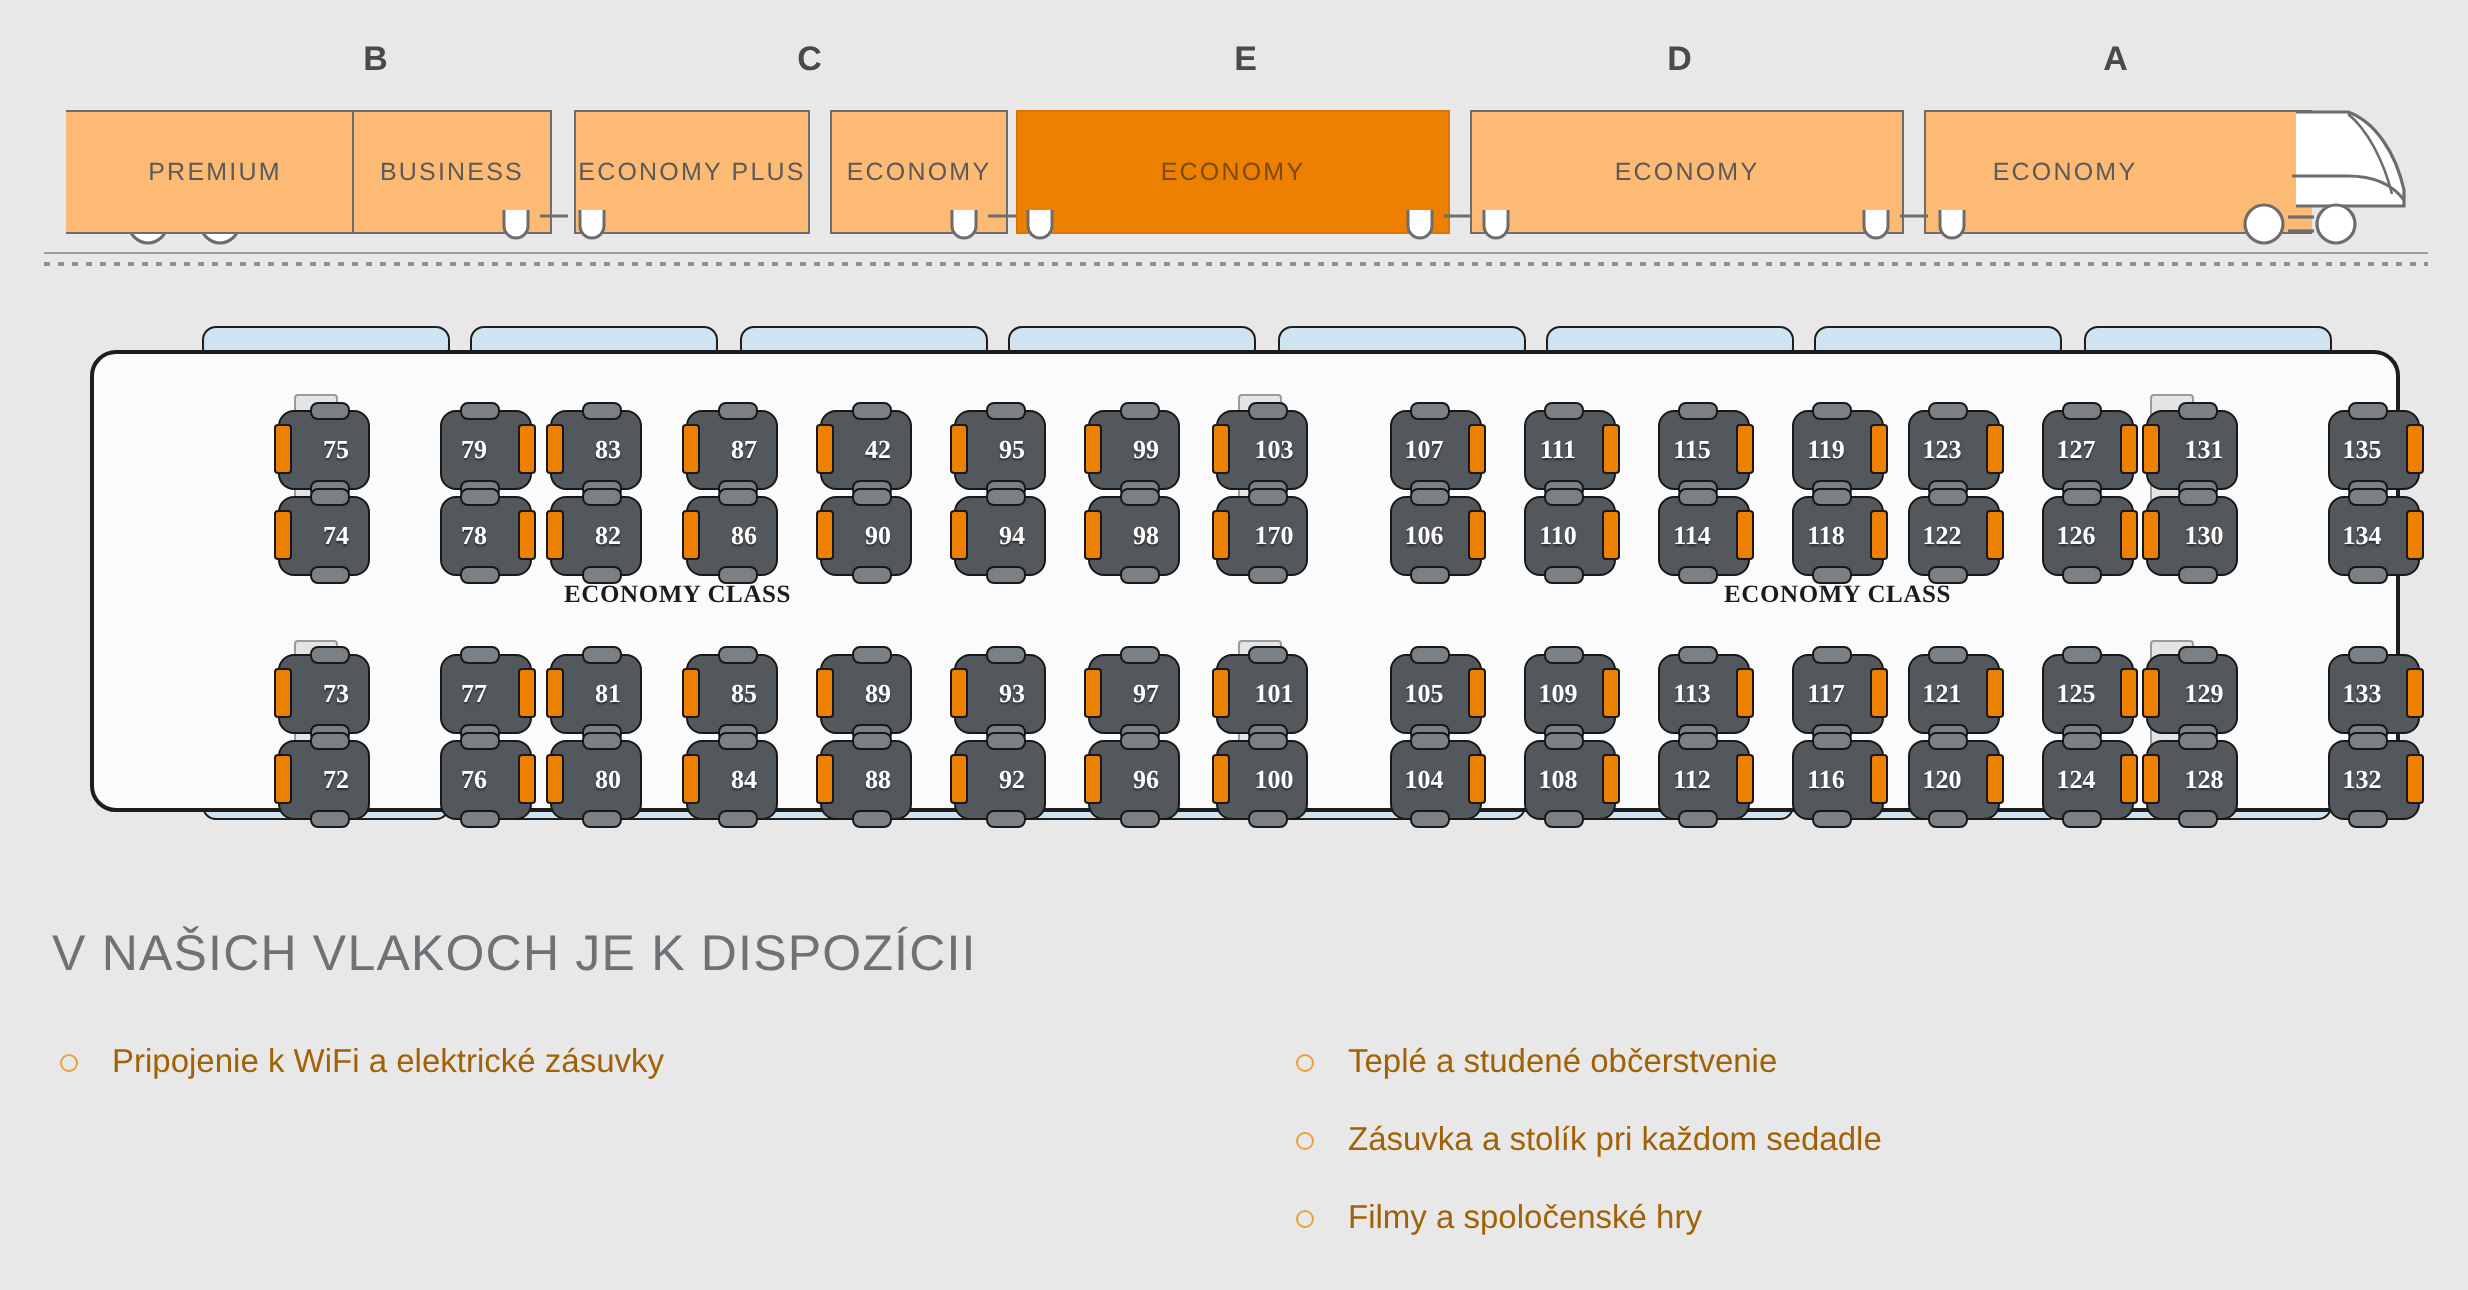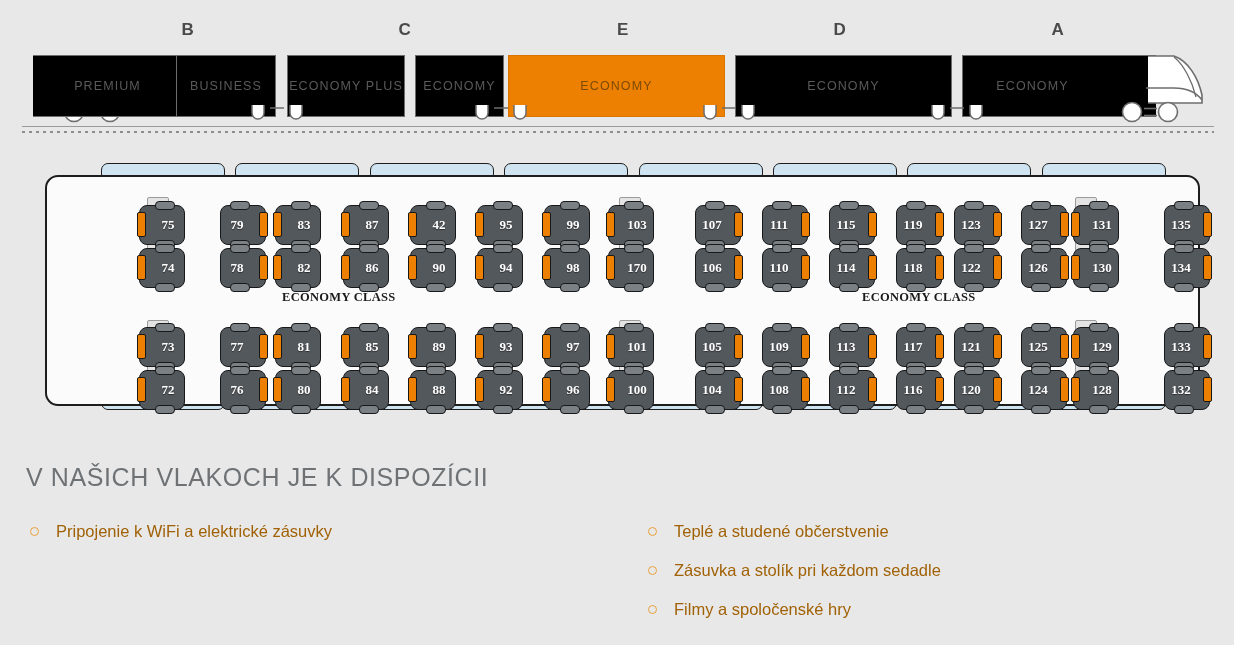--- a/index.html
+++ b/index.html
@@ -16,21 +16,21 @@
   #train-selector { position:absolute; left:0; top:0; width:1234px; height:140px; }
 
   .car-label {
     position:absolute; top:20px;
     font-size:17px; font-weight:bold; color:#4a4a4a;
     text-align:center; letter-spacing:.5px;
   }
 
   .car {
     position:absolute; top:55px; height:62px;
-    background:#000000; border:1.4px solid #6d6d6d;
+    background:#fdba74; border:1.4px solid #6d6d6d;
     display:flex; align-items:center; justify-content:center;
   }
   .car-text { font-size:12.5px; color:#5a5a5a; letter-spacing:1.1px; white-space:nowrap; }
   .car.selected { background:#ED8000; border-color:#d97500; }
   .car.selected .car-text { color:#7d4a08; }
   .car.nose-left { border-left:none; }
   .car.nose-right { border-right:none; }
 
   
   .nose { position:absolute; top:55px; height:62px; width:62px; }

